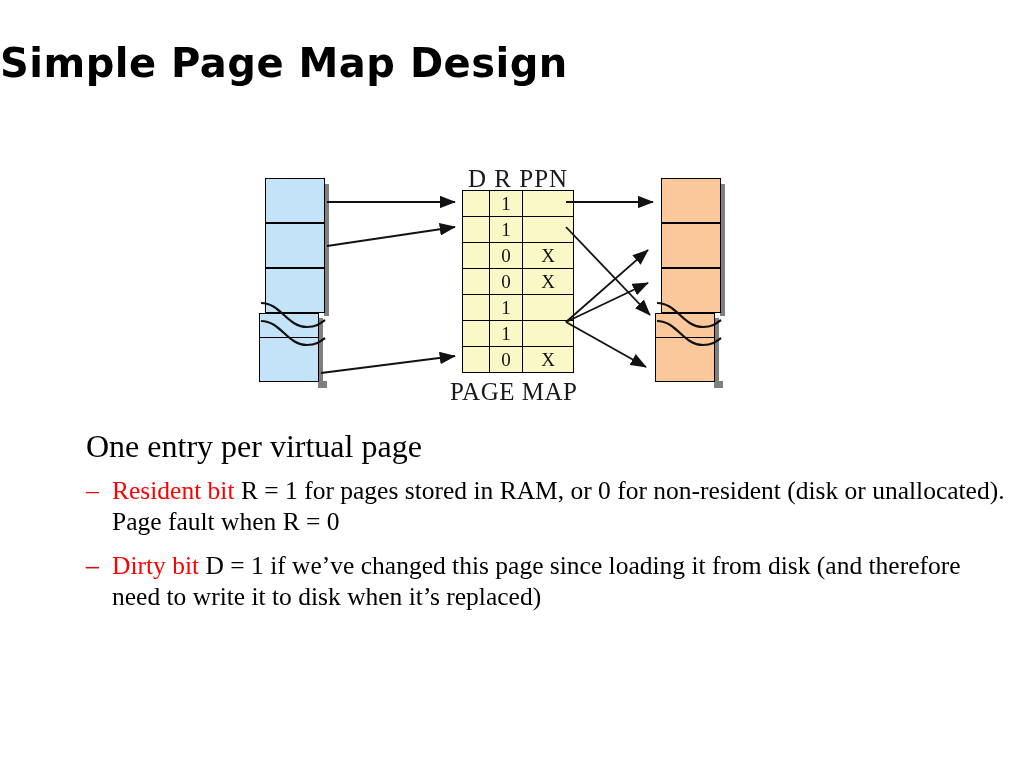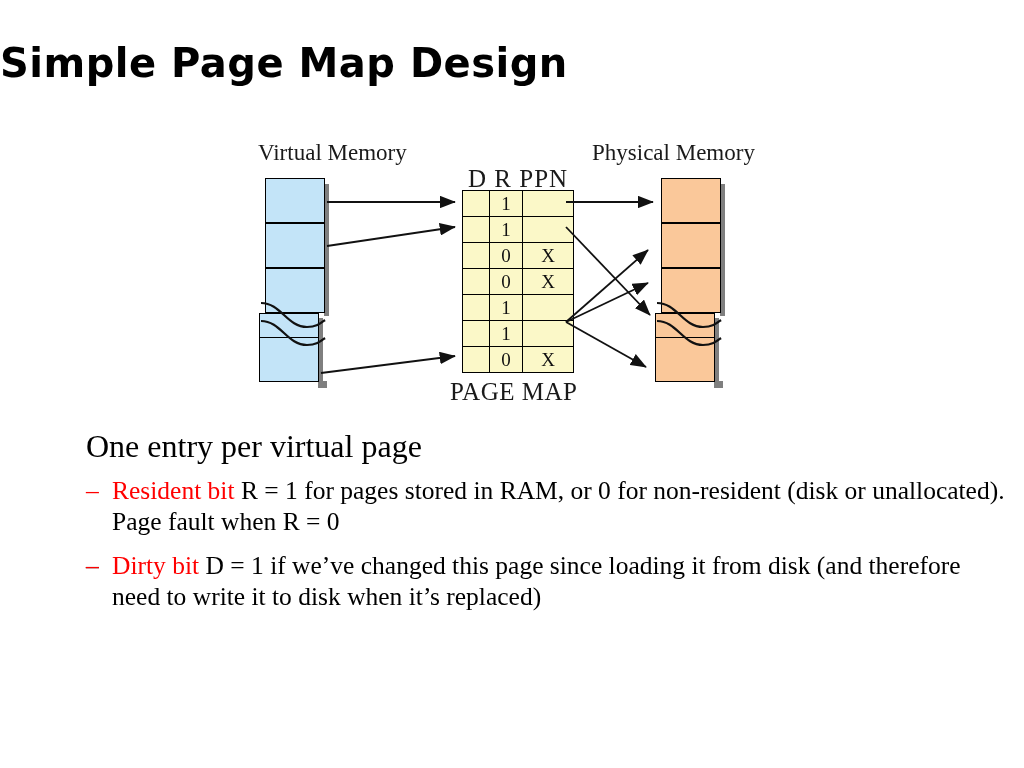--- a/index.html
+++ b/index.html
@@ -132,23 +132,21 @@
   }
   .red { color: #ff0000; }
 </style>
 </head>
 <body>
 
 <div id="slide-title">Simple Page Map Design</div>
 
 <div id="figure">
 
-  <div class="fig-label" id="label-virtual-memory">Virtual Memory</div>
-
-  <div class="fig-label" id="label-physical-memory">Physical Memory</div>
+
 
   <div class="fig-label" id="label-drppn">D R PPN</div>
 
   <div class="fig-label" id="label-page-map">PAGE MAP</div>
 
   <div class="mem-col" id="virtual-memory-col">
     <div class="mem-shadow" style="left:324px; top:54px; width:5px; height:132px;"></div>
     <div class="mem-shadow" style="left:318px; top:188px; width:5px; height:70px;"></div>
     <div class="mem-shadow" style="left:322px; top:251px; width:5px; height:7px;"></div>
 

